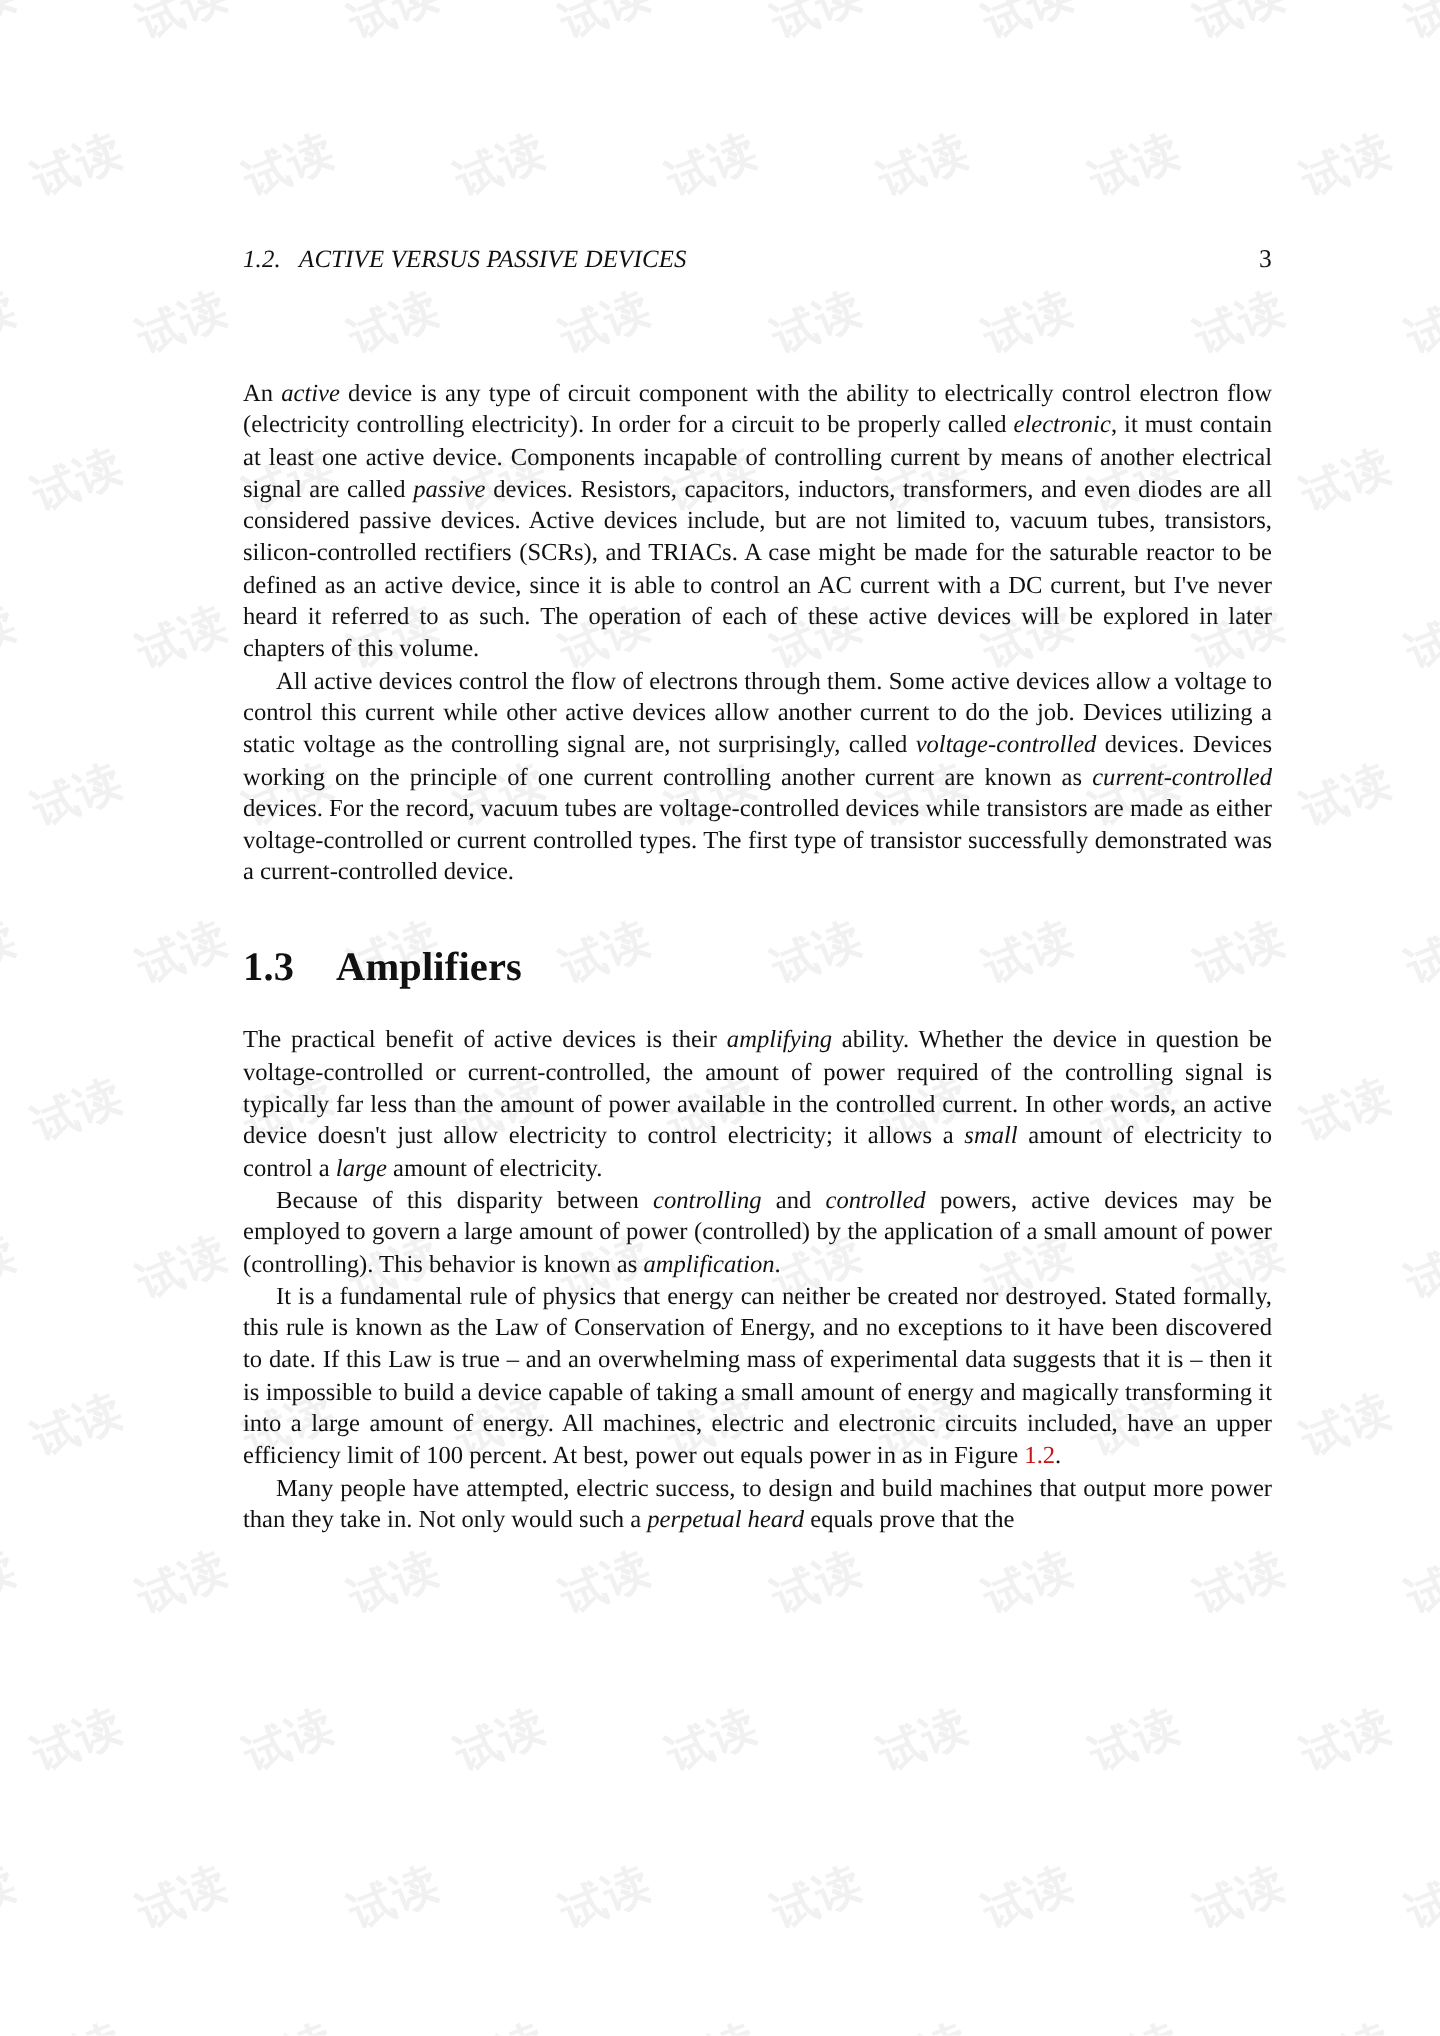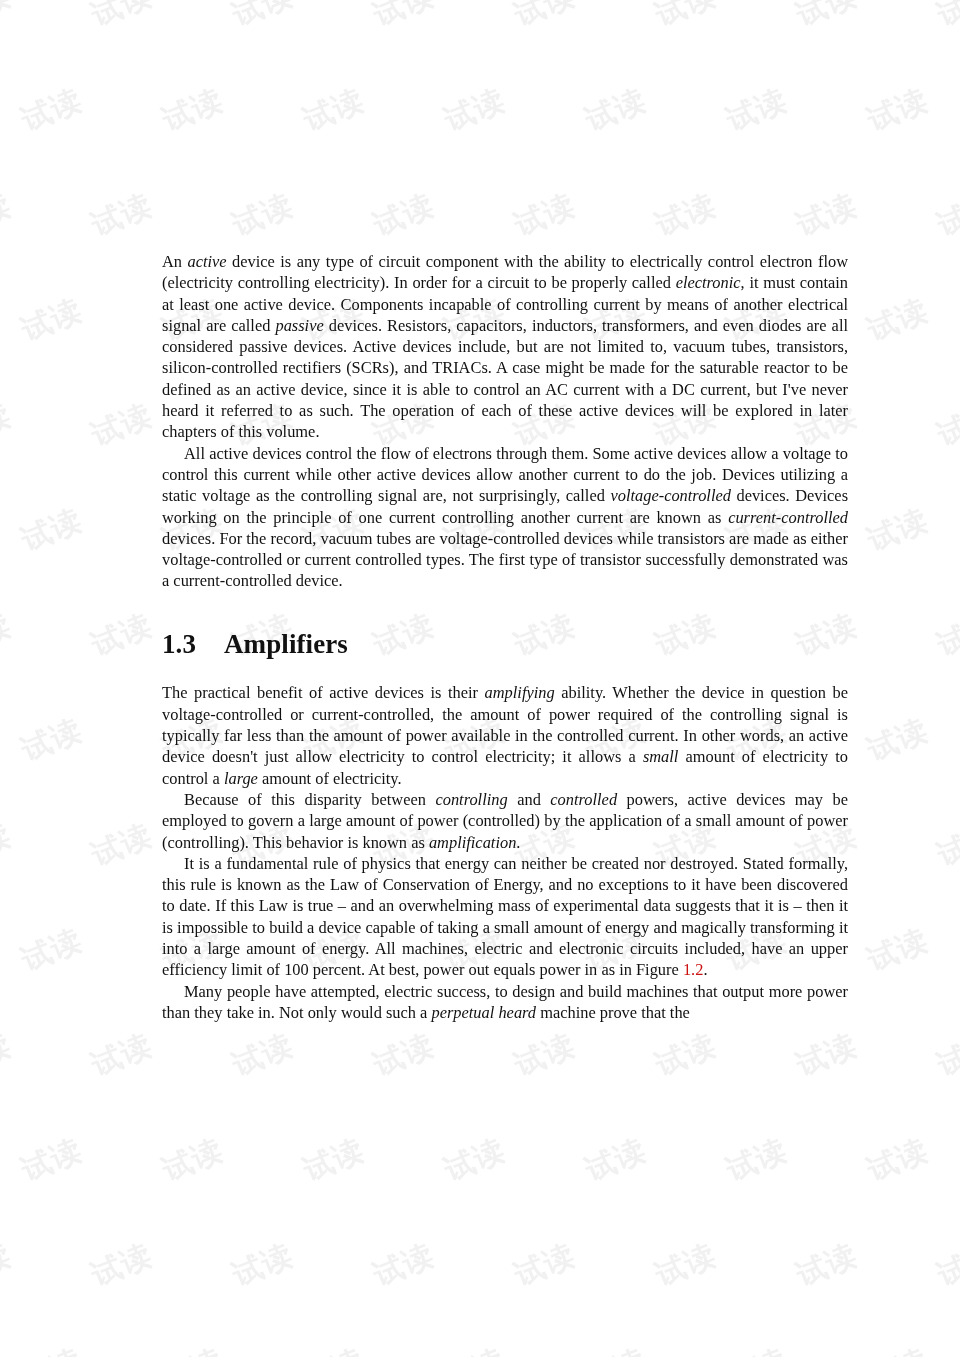--- a/index.html
+++ b/index.html
@@ -209,20 +209,26 @@
     <div class="wm" style="left: 282px; top: 1470px;">试读</div>
     <div class="wm" style="left: 423px; top: 1470px;">试读</div>
     <div class="wm" style="left: 564px; top: 1470px;">试读</div>
     <div class="wm" style="left: 705px; top: 1470px;">试读</div>
     <div class="wm" style="left: 846px; top: 1470px;">试读</div>
     <div class="wm" style="left: 987px; top: 1470px;">试读</div>
   </div>
 
 <div id="page">
 
+  <div class="page-header">
+    <div class="header-left">
+      <span class="hdr-num">1.2.</span><span>ACTIVE VERSUS PASSIVE DEVICES</span>
+    </div>
+    <div class="header-right">3</div>
+  </div>
 
   <div class="content">
 
 
     <div class="sp-after-intro"></div>
 
 
     <div class="sp-after-h12"></div>
 
     <p class="body-text cont"><span>An </span><span class="it">active</span><span> device is any type of circuit component with the ability to electrically control electron flow (electricity controlling electricity). In order for a circuit to be properly called </span><span class="it">electronic</span><span>, it must contain at least one active device. Components incapable of controlling current by means of another electrical signal are called </span><span class="it">passive</span><span> devices. Resistors, capacitors, inductors, transformers, and even diodes are all considered passive devices. Active devices include, but are not limited to, vacuum tubes, transistors, silicon-controlled rectifiers (SCRs), and TRIACs. A case might be made for the saturable reactor to be defined as an active device, since it is able to control an AC current with a DC current, but I've never heard it referred to as such. The operation of each of these active devices will be explored in later chapters of this volume.</span></p>
@@ -232,16 +238,16 @@
 
     <h2 class="section-heading">
       <span class="sec-num">1.3</span><span>Amplifiers</span>
     </h2>
 
     <div class="sp-after-h13"></div>
 
     <p class="body-text cont"><span>The practical benefit of active devices is their </span><span class="it">amplifying</span><span> ability. Whether the device in question be voltage-controlled or current-controlled, the amount of power required of the controlling signal is typically far less than the amount of power available in the controlled current. In other words, an active device doesn't just allow electricity to control electricity; it allows a </span><span class="it">small</span><span> amount of electricity to control a </span><span class="it">large</span><span> amount of electricity.</span></p>
     <p class="body-text indent"><span>Because of this disparity between </span><span class="it">controlling</span><span> and </span><span class="it">controlled</span><span> powers, active devices may be employed to govern a large amount of power (controlled) by the application of a small amount of power (controlling). This behavior is known as </span><span class="it">amplification</span><span>.</span></p>
     <p class="body-text indent"><span>It is a fundamental rule of physics that energy can neither be created nor destroyed. Stated formally, this rule is known as the Law of Conservation of Energy, and no exceptions to it have been discovered to date. If this Law is true – and an overwhelming mass of experimental data suggests that it is – then it is impossible to build a device capable of taking a small amount of energy and magically transforming it into a large amount of energy. All machines, electric and electronic circuits included, have an upper efficiency limit of 100 percent. At best, power out equals power in as in Figure </span><span class="ref">1.2</span><span>.</span></p>
-    <p class="body-text indent"><span>Many people have attempted, electric success, to design and build machines that output more power than they take in. Not only would such a </span><span class="it">perpetual heard</span><span> machine prove that the</span></p>
+    <p class="body-text indent"><span>Many people have attempted, electric success, to design and build machines that output more power than they take in. Not only would such a </span><span class="it">perpetual heard</span><span> equals prove that the</span></p>
 
   </div>
 </div>
 
 </body></html>

